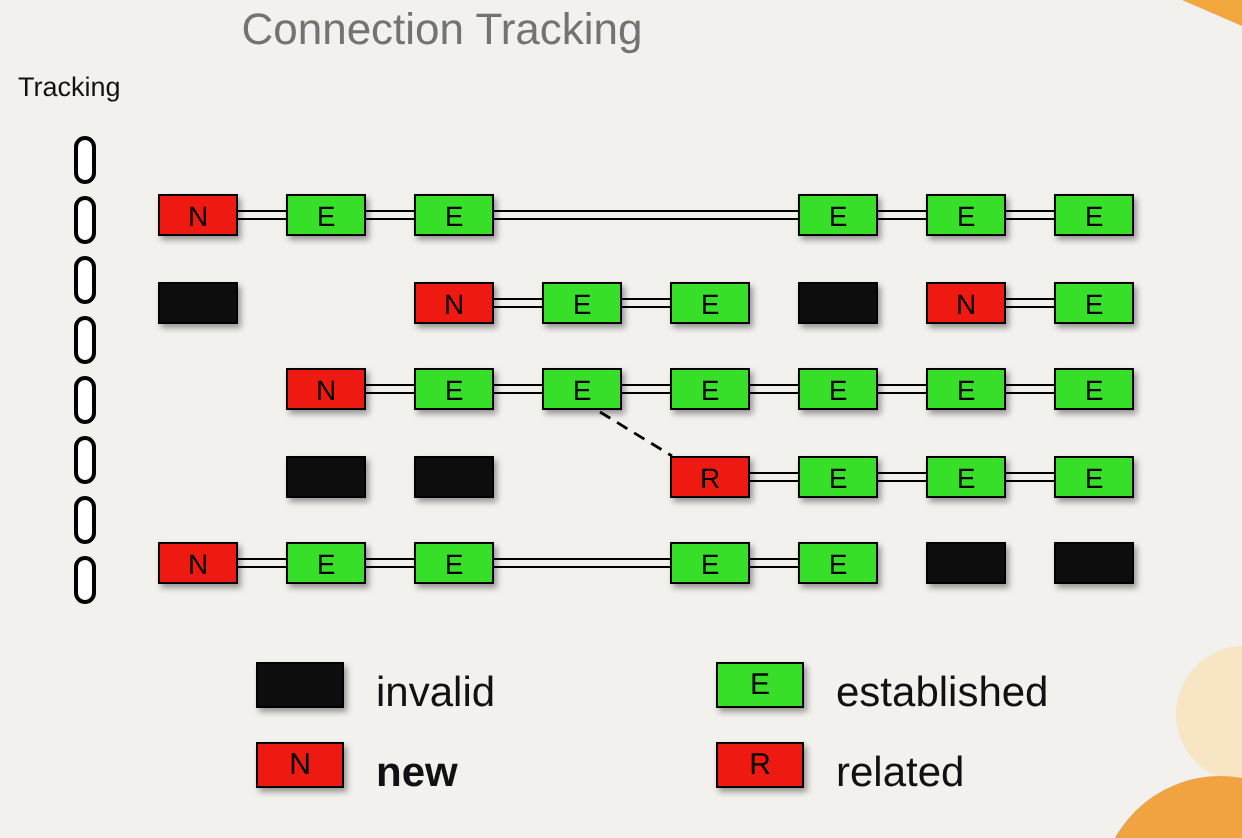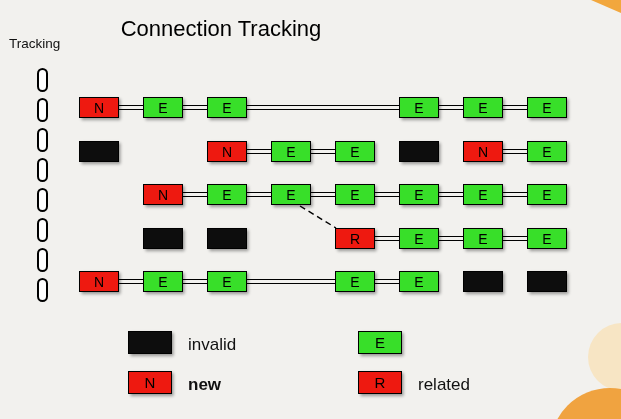--- a/index.html
+++ b/index.html
@@ -3,22 +3,22 @@
 <meta charset="utf-8">
 <style>
   html,body{margin:0;padding:0;background:#ddd;}
   .stage{
     position:relative;width:621px;height:419px;overflow:hidden;
     background:#f2f1ee;
     font-family:"Liberation Sans", sans-serif;
     color:#111;
   }
   .title{
-    position:absolute;left:6px;top:16px;width:430px;
-    text-align:center;font-size:22px;color:#000000;
+    position:absolute;left:6px;top:2px;width:430px;
+    text-align:center;font-size:22px;color:#737373;
   }
   .firewall-label{
     position:absolute;left:9px;top:36px;font-size:13.5px;color:#111;
   }
   .firewall-pills{position:absolute;left:37px;top:68px;}
   .pill{
     width:7px;height:20px;border:2.5px solid #000;border-radius:6px;
     background:#fff;margin-bottom:6px;
   }
   .diagram{position:absolute;left:0;top:0;width:621px;height:419px;}
@@ -29,21 +29,21 @@
     font-size:14px;color:#000;
     box-shadow:1.5px 2px 3px rgba(0,0,0,0.38);
   }
   .link-line{
     position:absolute;height:5px;box-sizing:border-box;z-index:1;
     border-top:1px solid #000;border-bottom:1px solid #000;
   }
   .dash-svg{position:absolute;left:0;top:0;z-index:3;pointer-events:none;}
   .legend{position:absolute;left:0;top:0;width:621px;height:419px;}
   .legend-swatch{width:44px;height:23px;font-size:15px;}
-  .legend-label{position:absolute;font-size:17px;color:#111;}
+  .legend-label{position:absolute;font-size:21px;color:#111;}
   .accent-triangle{
     position:absolute;right:0;top:0;width:0;height:0;z-index:0;
     border-left:30px solid transparent;border-top:13px solid #f2a73d;
   }
   .accent-circle{position:absolute;border-radius:50%;z-index:0;}
   .accent-cream{left:588px;top:323px;width:68px;height:68px;background:#f7e5c4;}
   .accent-orange{left:550px;top:388px;width:120px;height:120px;background:#f0a340;}
 </style>
 </head>
 <body>
@@ -111,18 +111,19 @@
     </div>
 
   <svg class="dash-svg" width="621" height="419">
     <line x1="300" y1="206" x2="336" y2="228" stroke="#000" stroke-width="1.4" stroke-dasharray="6 4"></line>
   </svg>
 
   <div class="legend" id="legend">
       <div class="state-box legend-swatch" style="left: 128px; top: 331px; background: rgb(13, 13, 13);"></div>
       <div class="legend-label" style="left: 188px; top: 335px;">invalid</div>
       <div class="state-box legend-swatch" style="left: 358px; top: 331px; background: rgb(56, 223, 41);">E</div>
+      <div class="legend-label" style="left: 418px; top: 335px;">established</div>
       <div class="state-box legend-swatch" style="left: 128px; top: 371px; background: rgb(238, 25, 16);">N</div>
       <div class="legend-label" style="left: 188px; top: 375px; font-weight: bold;">new</div>
       <div class="state-box legend-swatch" style="left: 358px; top: 371px; background: rgb(238, 25, 16);">R</div>
       <div class="legend-label" style="left: 418px; top: 375px;">related</div>
     </div>
 </div>
 
 </body></html>

